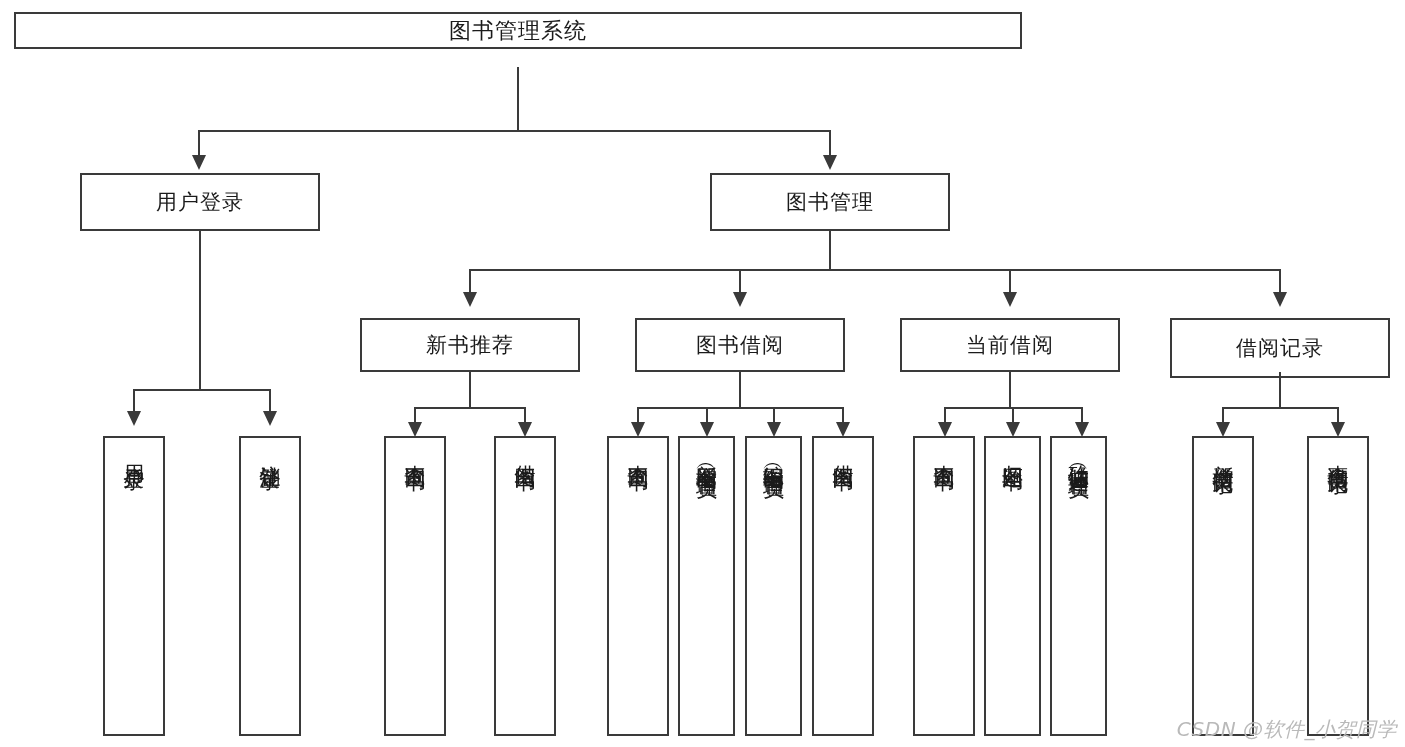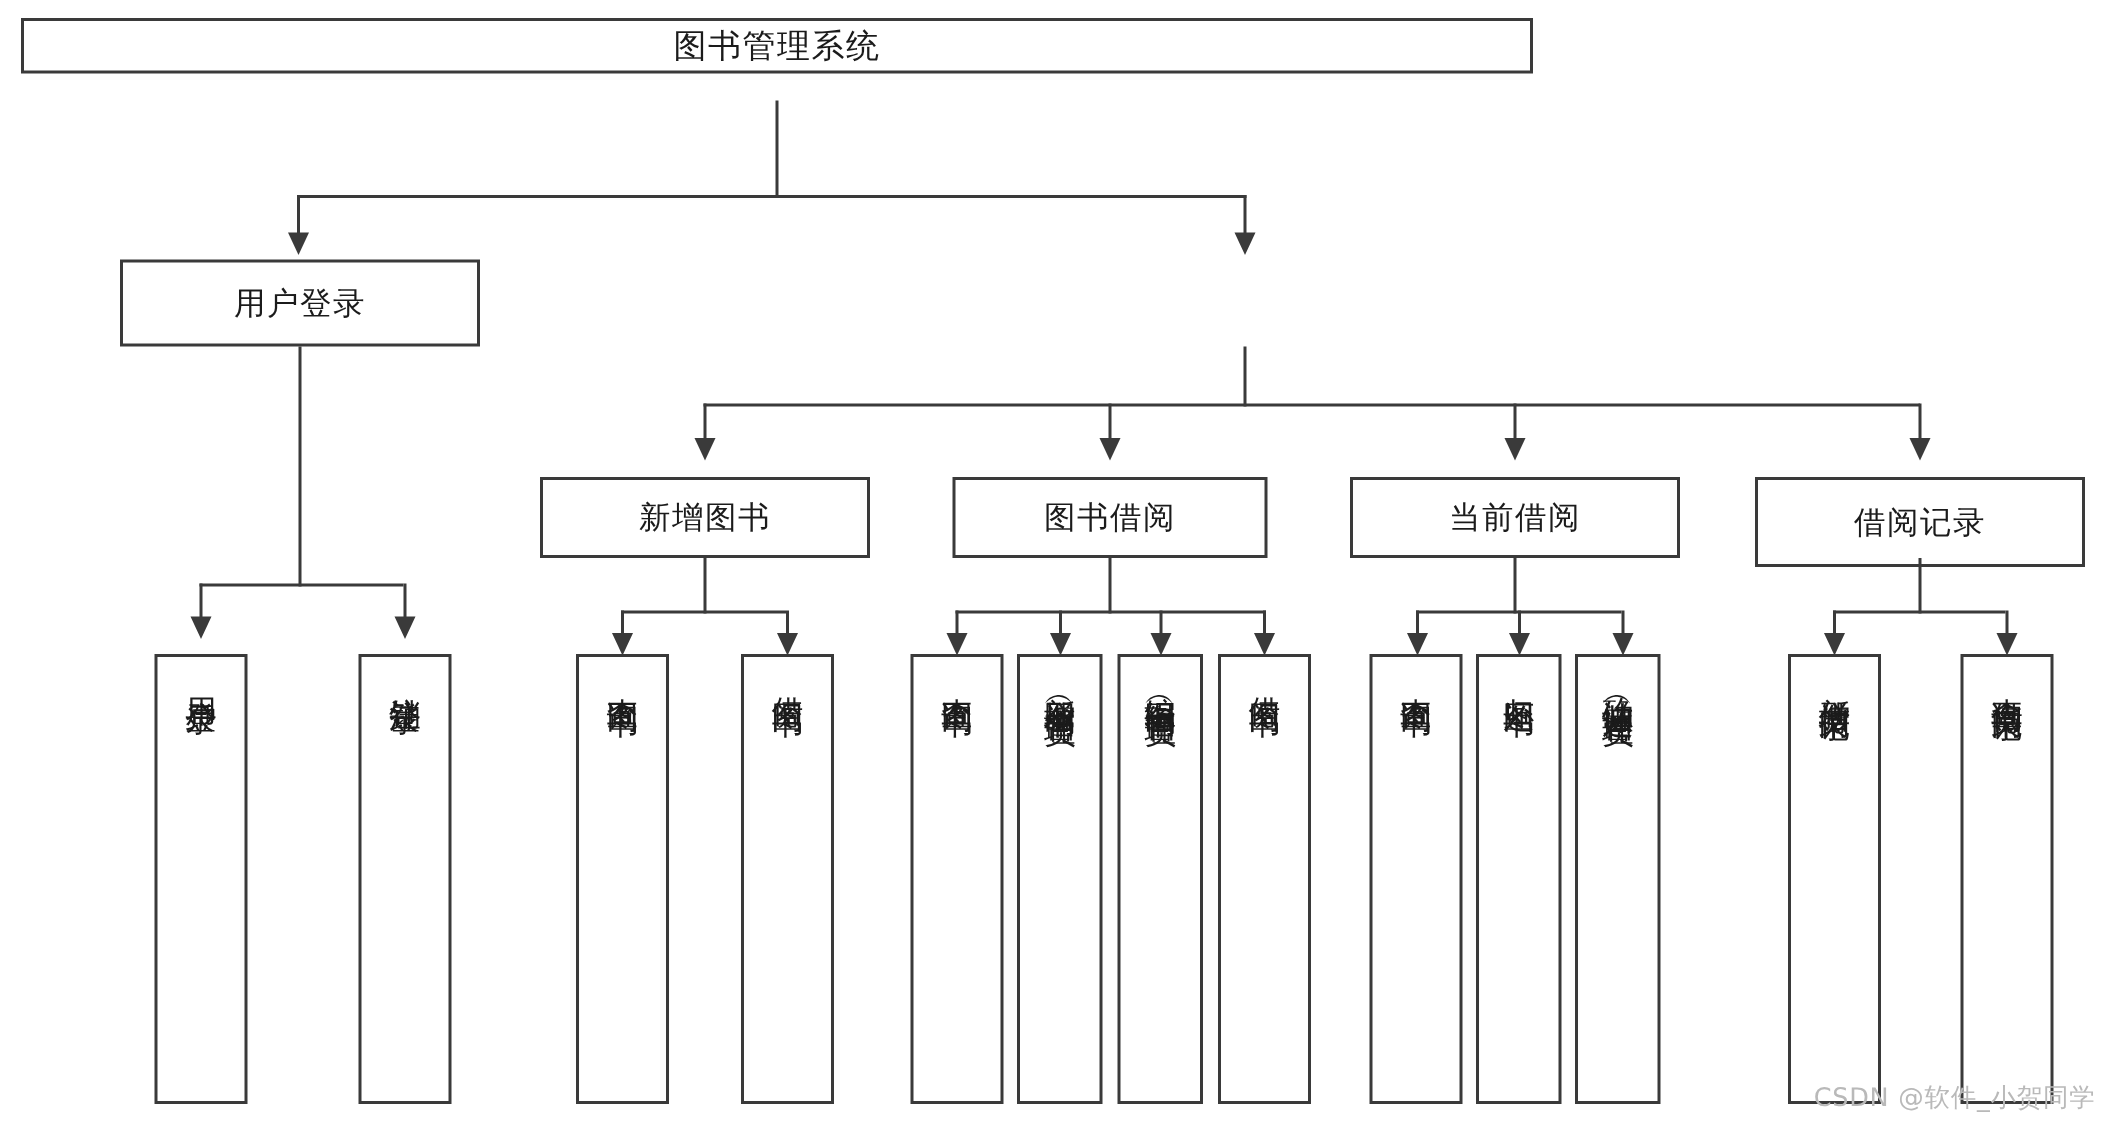--- a/index.html
+++ b/index.html
@@ -53,45 +53,49 @@
     width:0;height:0;
     border-left:7px solid transparent;
     border-right:7px solid transparent;
     border-top:15px solid #3a3a3a;
   }
   
   #watermark{
     position:absolute;
     right:8px;
     bottom:4px;
-    font-size:17px;
+    font-size:20px;
     color:#b9b9b9;
     letter-spacing:.5px;
     white-space:nowrap;
     pointer-events:none;
+    font-style:italic;
   }
 </style>
 </head>
 <body>
 
 <div id="canvas">
 
   <div class="box h root" style="left:14px;top:12px;width:1008px;height:37px;">
     <span>图书管理系统</span>
   </div>
 
   <div class="ln vln" style="left:517px;top:67px;height:64px;"></div>
   <div class="ln hln" style="left:198px;top:130px;width:633px;"></div>
   <div class="ln vln" style="left:198px;top:130px;height:28px;"></div>
   <div class="ln vln" style="left:829px;top:130px;height:28px;"></div>
   <div class="arrow" style="left:192px;top:155px;"></div>
   <div class="arrow" style="left:823px;top:155px;"></div>
 
   <div class="box h" style="left:80px;top:173px;width:240px;height:58px;">
     <span>用户登录</span>
+  </div>
+  <div class="box h" style="left:710px;top:173px;width:240px;height:58px;">
+    <span>图书管理</span>
   </div>
 
   <div class="ln vln" style="left:199px;top:231px;height:160px;"></div>
   <div class="ln hln" style="left:133px;top:389px;width:136px;"></div>
   <div class="ln vln" style="left:133px;top:389px;height:25px;"></div>
   <div class="ln vln" style="left:269px;top:389px;height:25px;"></div>
   <div class="arrow" style="left:127px;top:411px;"></div>
   <div class="arrow" style="left:263px;top:411px;"></div>
 
   <div class="ln vln" style="left:829px;top:231px;height:40px;"></div>
@@ -99,21 +103,21 @@
   <div class="ln vln" style="left:469px;top:269px;height:26px;"></div>
   <div class="ln vln" style="left:739px;top:269px;height:26px;"></div>
   <div class="ln vln" style="left:1009px;top:269px;height:26px;"></div>
   <div class="ln vln" style="left:1279px;top:269px;height:26px;"></div>
   <div class="arrow" style="left:463px;top:292px;"></div>
   <div class="arrow" style="left:733px;top:292px;"></div>
   <div class="arrow" style="left:1003px;top:292px;"></div>
   <div class="arrow" style="left:1273px;top:292px;"></div>
 
   <div class="box h" style="left:360px;top:318px;width:220px;height:54px;">
-    <span>新增图书</span>
+    <span>新书推荐</span>
   </div>
   <div class="box h" style="left:635px;top:318px;width:210px;height:54px;">
     <span>图书借阅</span>
   </div>
   <div class="box h" style="left:900px;top:318px;width:220px;height:54px;justify-content:center;">
     <span>当前借阅</span>
   </div>
   <div class="box h" style="left:1170px;top:318px;width:220px;height:60px;">
     <span>借阅记录</span>
   </div>

